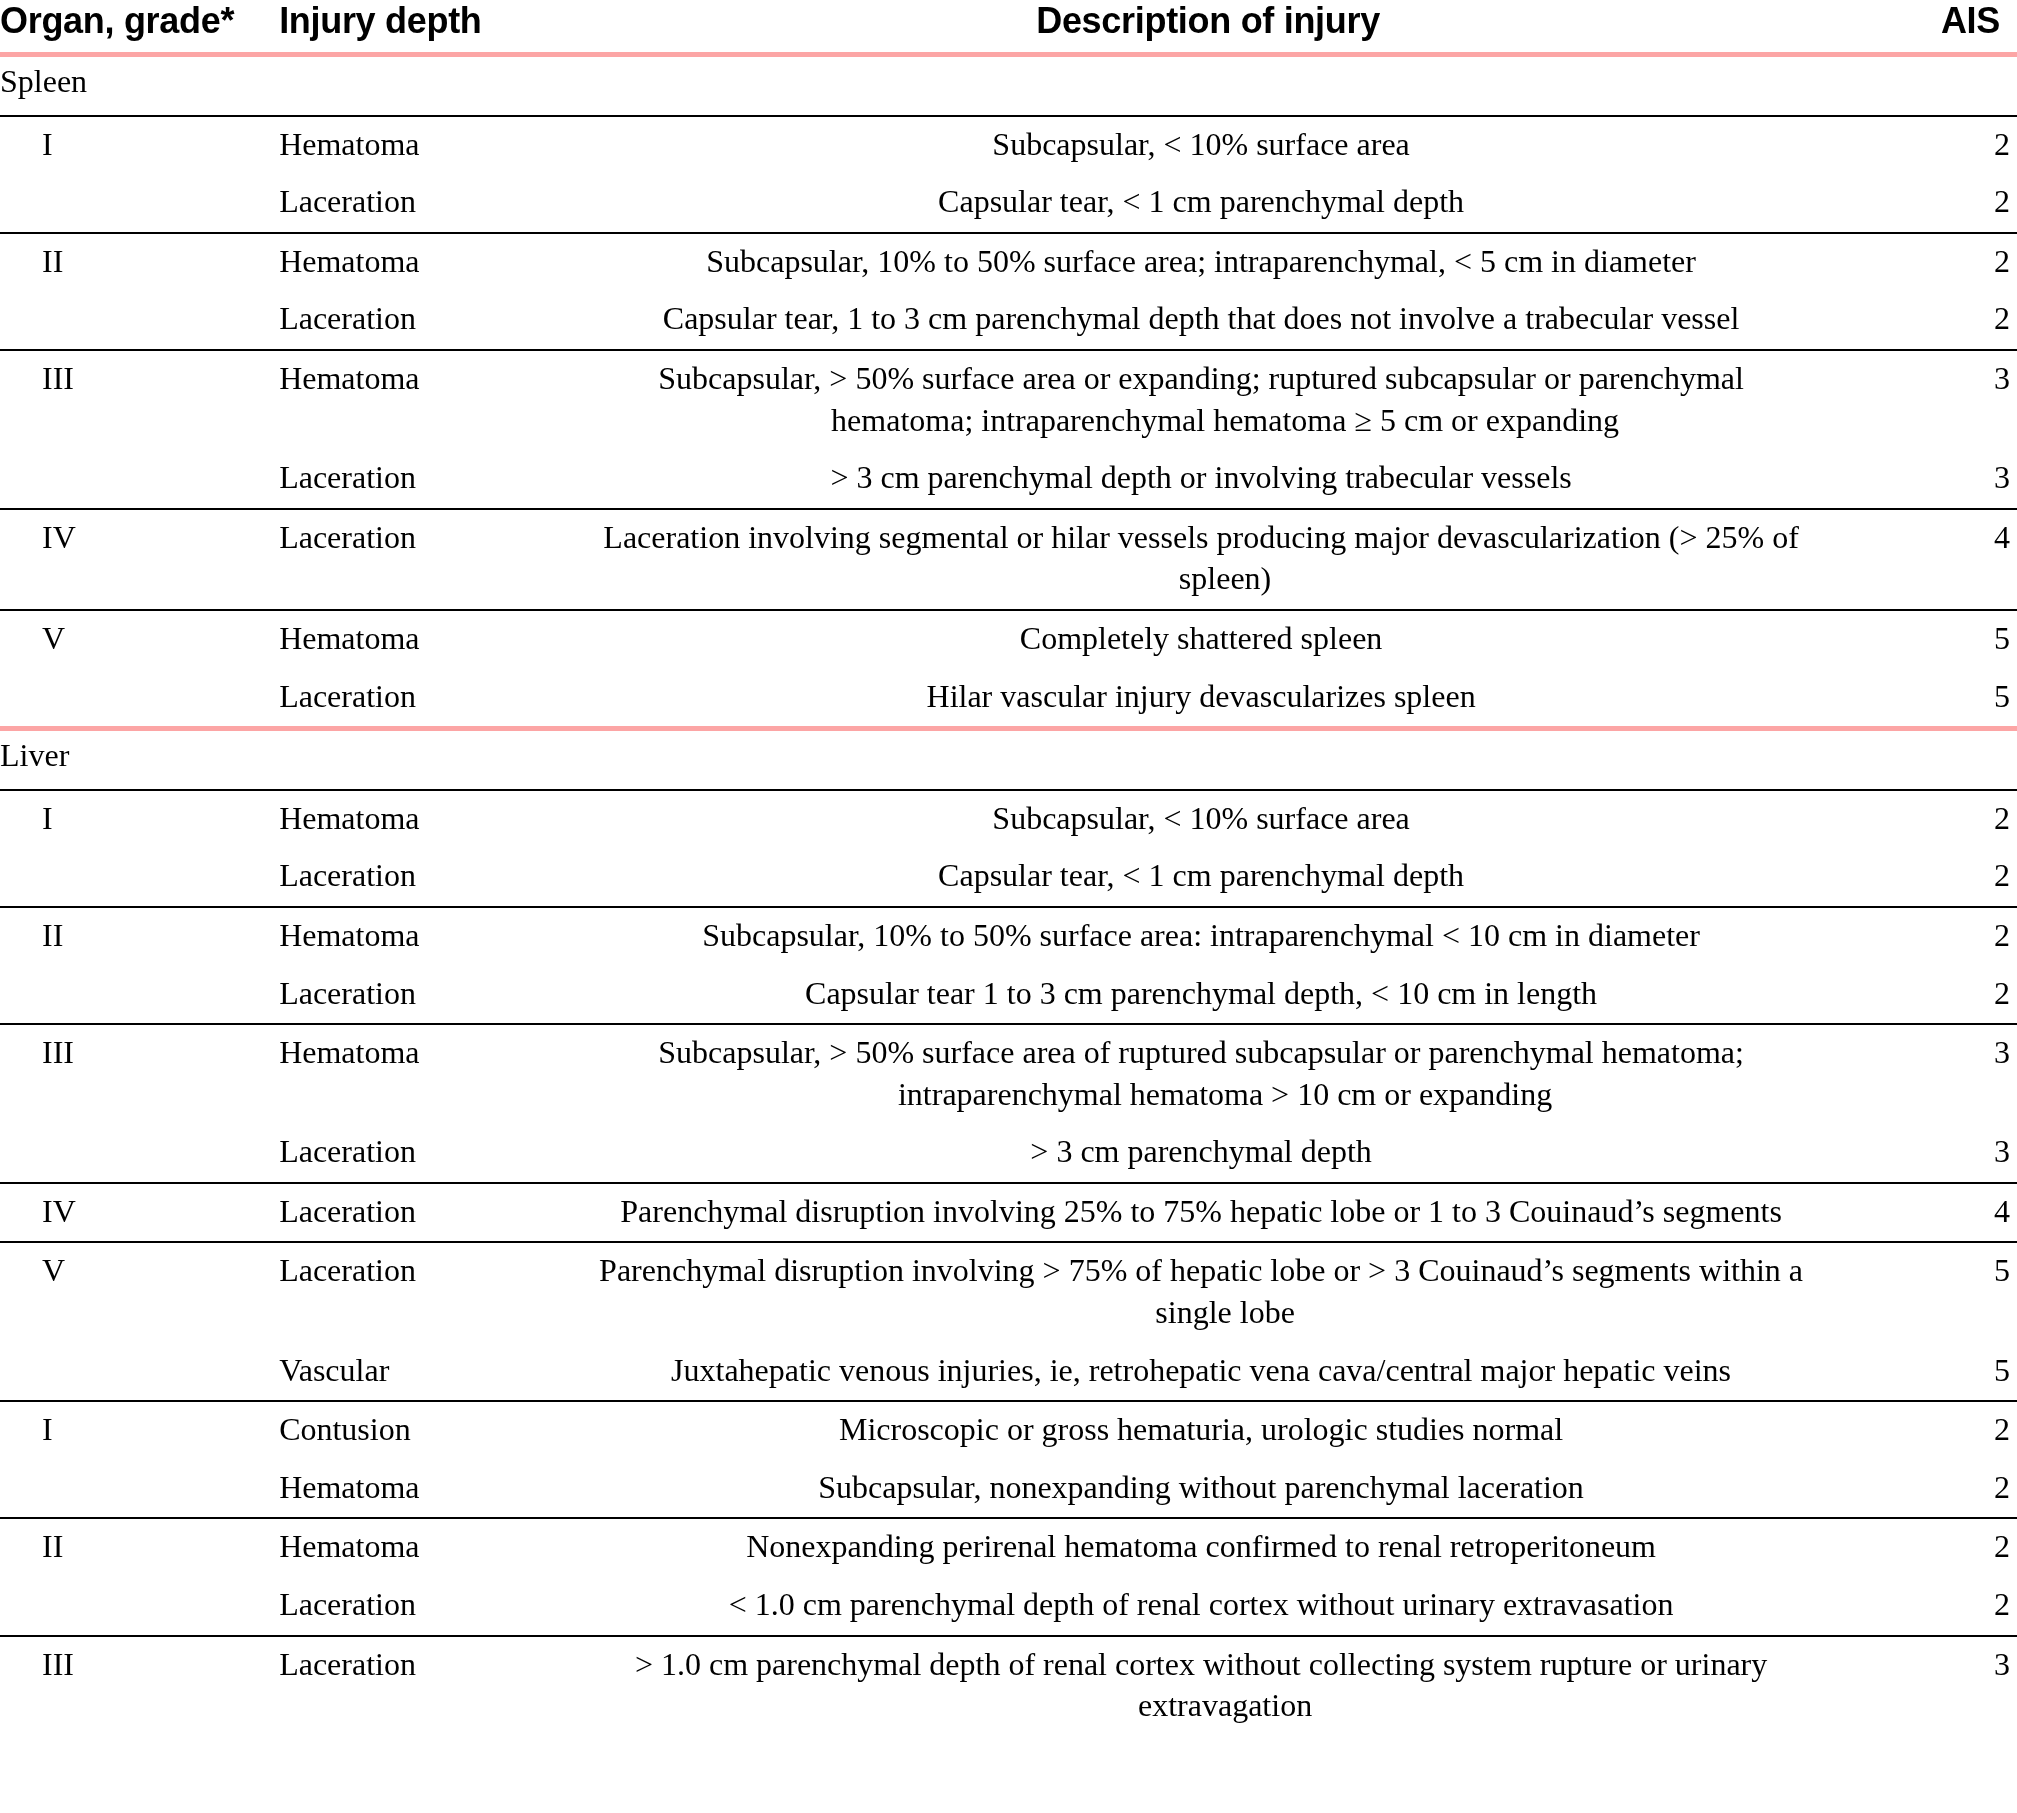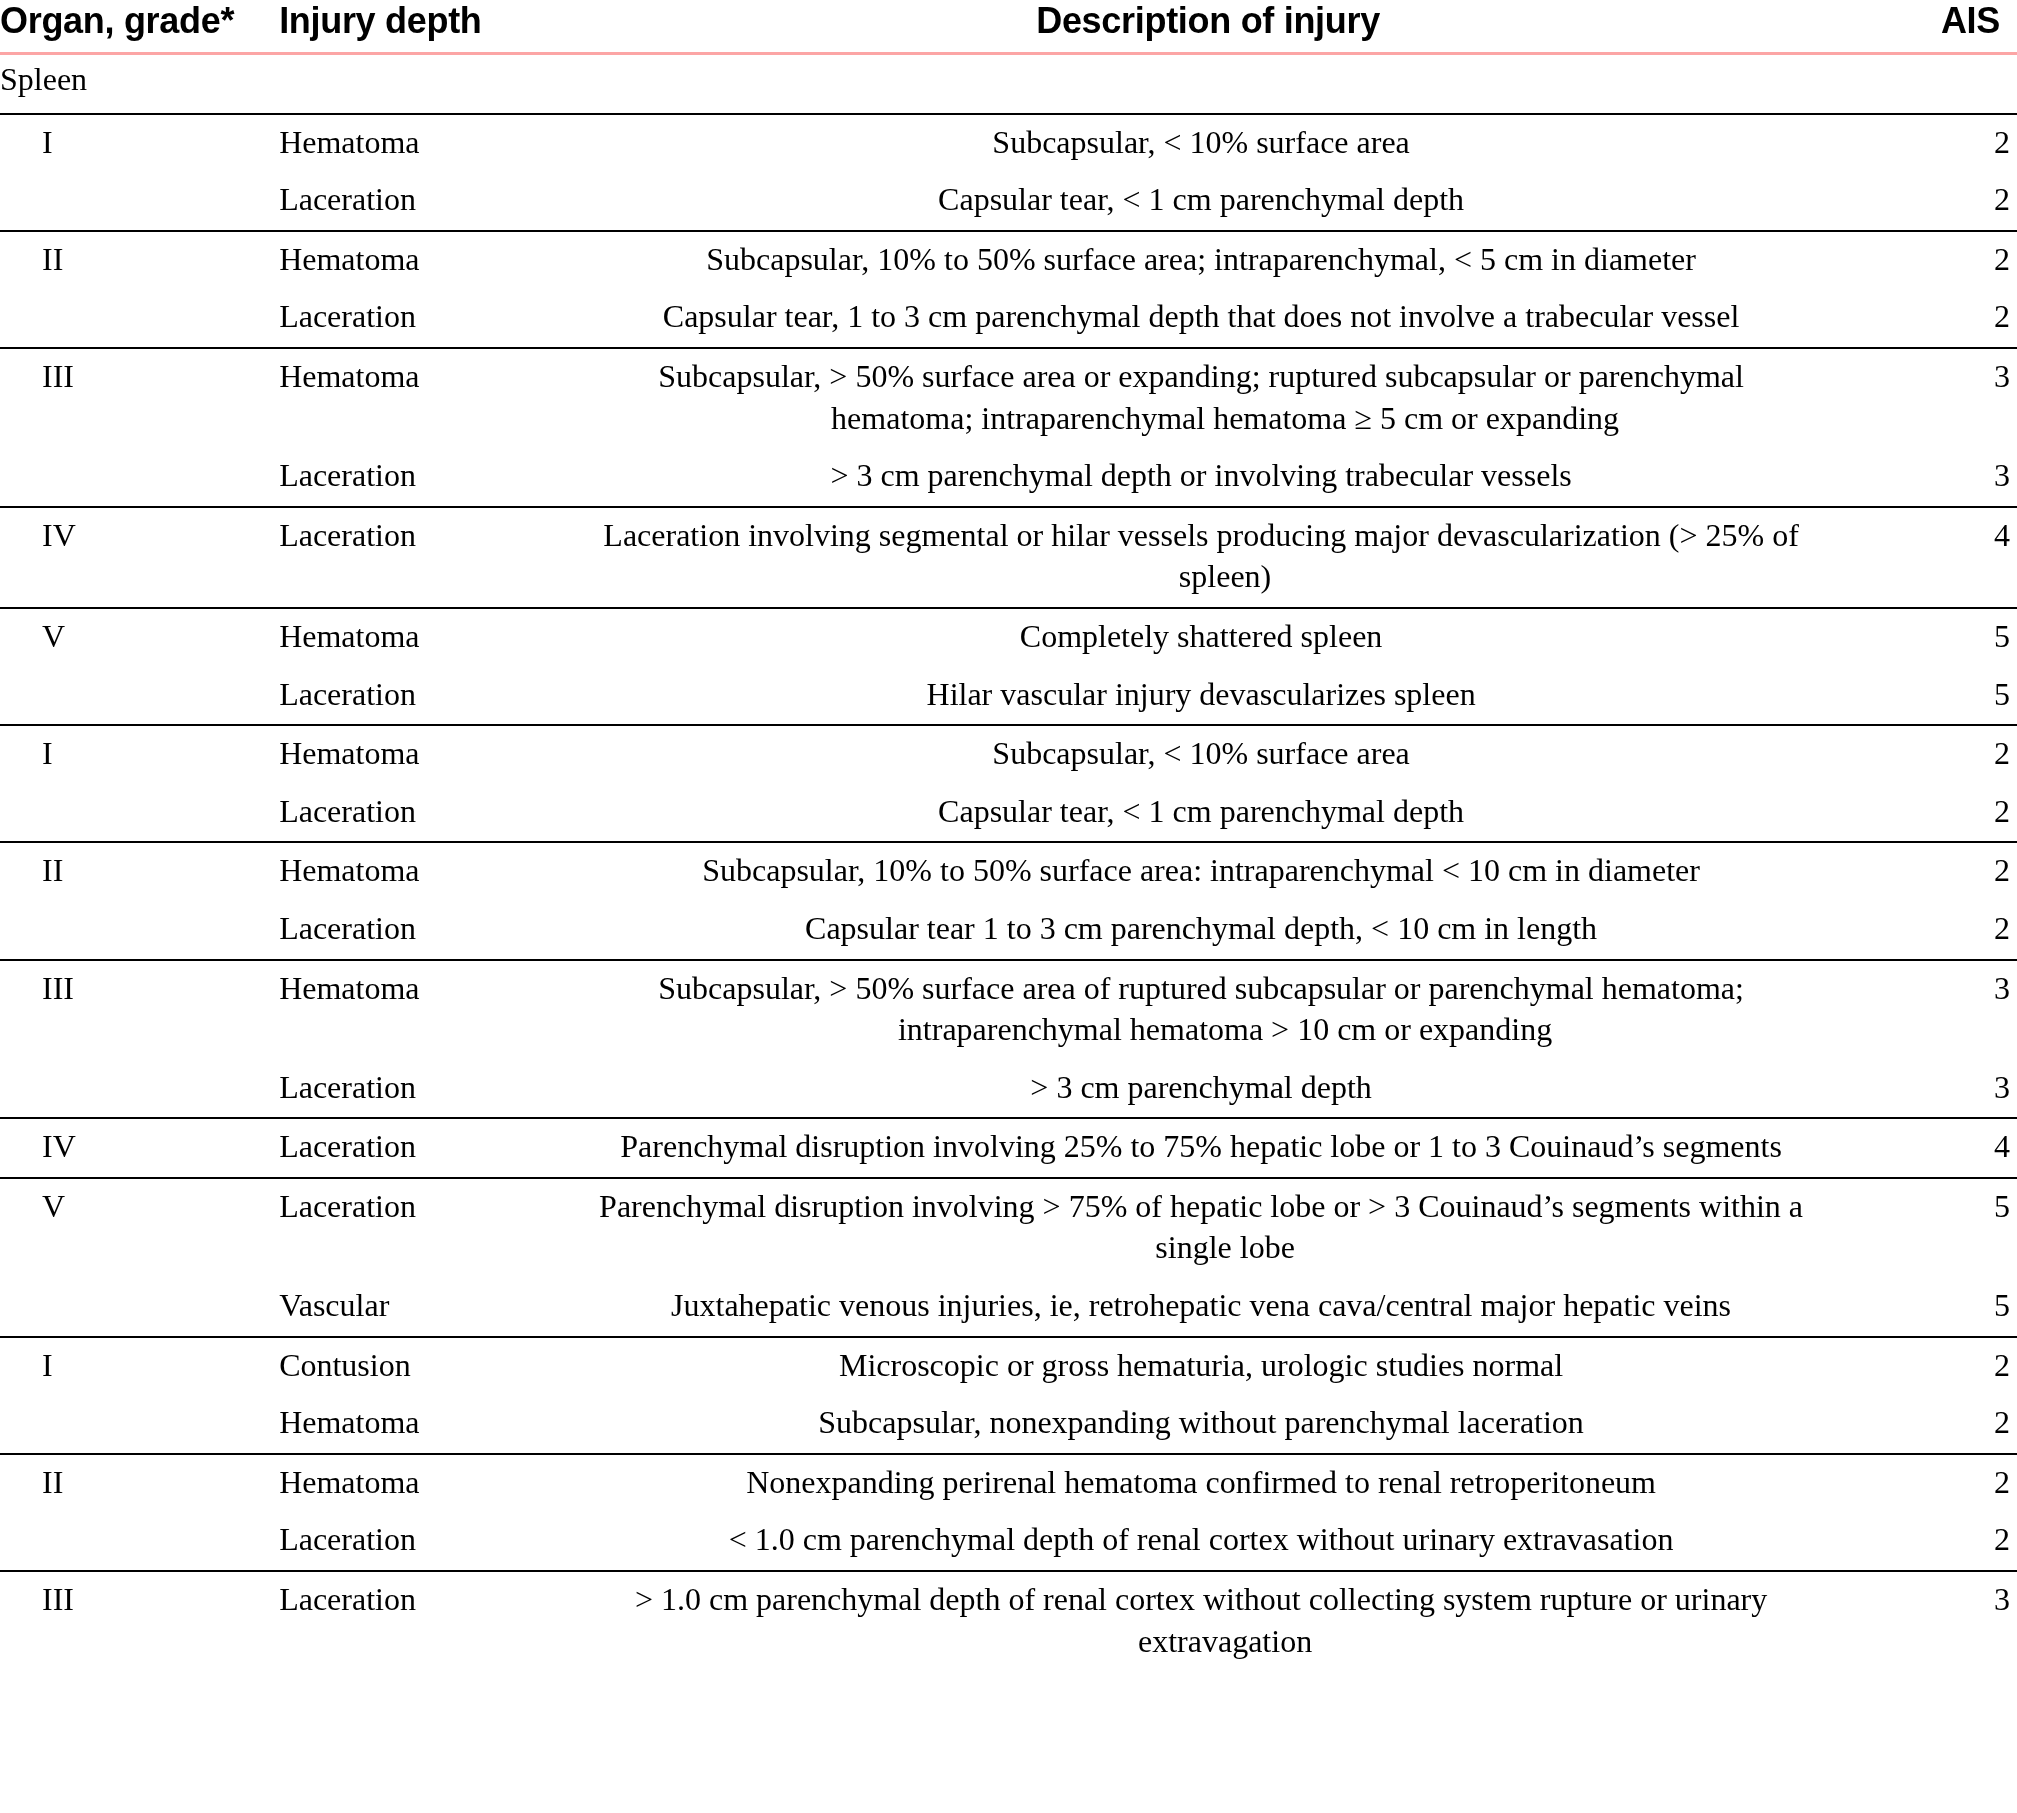--- a/index.html
+++ b/index.html
@@ -44,21 +44,21 @@
     border: 0;
     letter-spacing: -0.3px;
   }
   th.h-grade { text-align: left; padding-left: 0; }
   th.h-type  { text-align: left; padding-left: 10px; }
   th.h-desc  { text-align: center; }
   th.h-ais   { text-align: center; padding-right: 8px; }
 
   
   .rule-top td, .rule-top th { border-top: 3px solid #000; }
-  tr.sect-head > td { border-top: 3px solid #fca5a5; }
+  tr.sect-head > td { border-top: 5px solid #fca5a5; }
   tr.grade-start > td { border-top: 2px solid #000; }
 
   
   tbody td {
     font-size: 32px;
     line-height: 1.30;
     padding: 7px 0 9px 0;
     vertical-align: top;
   }
 
@@ -162,20 +162,23 @@
           <td class="type">Hematoma</td>
           <td class="desc"><span>Completely shattered spleen</span></td>
           <td class="ais">5</td>
         </tr>
         <tr class="table-row">
           <td class="grade"></td>
           <td class="type">Laceration</td>
           <td class="desc"><span>Hilar vascular injury devascularizes spleen</span></td>
           <td class="ais">5</td>
         </tr>
+        <tr class="sect-head">
+          <td class="sectname" colspan="4">Liver</td>
+        </tr>
         <tr class="table-row grade-start">
           <td class="grade">I</td>
           <td class="type">Hematoma</td>
           <td class="desc"><span>Subcapsular, &lt; 10% surface area</span></td>
           <td class="ais">2</td>
         </tr>
         <tr class="table-row">
           <td class="grade"></td>
           <td class="type">Laceration</td>
           <td class="desc"><span>Capsular tear, &lt; 1 cm parenchymal depth</span></td>

